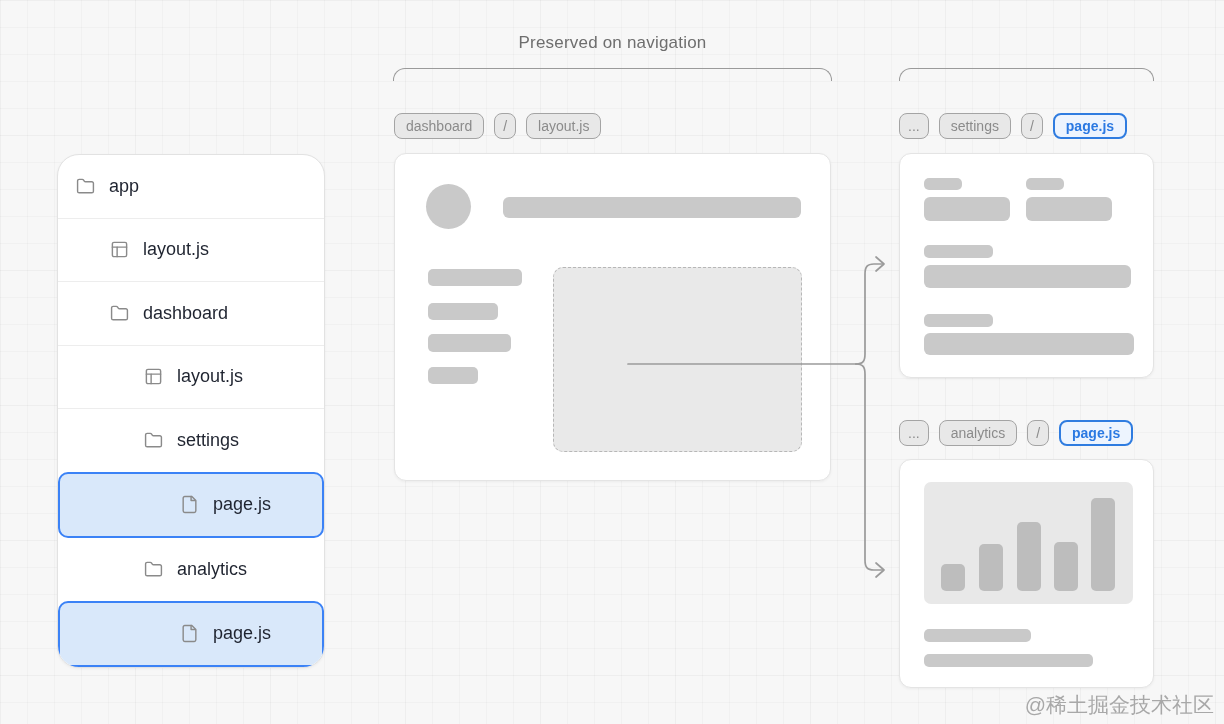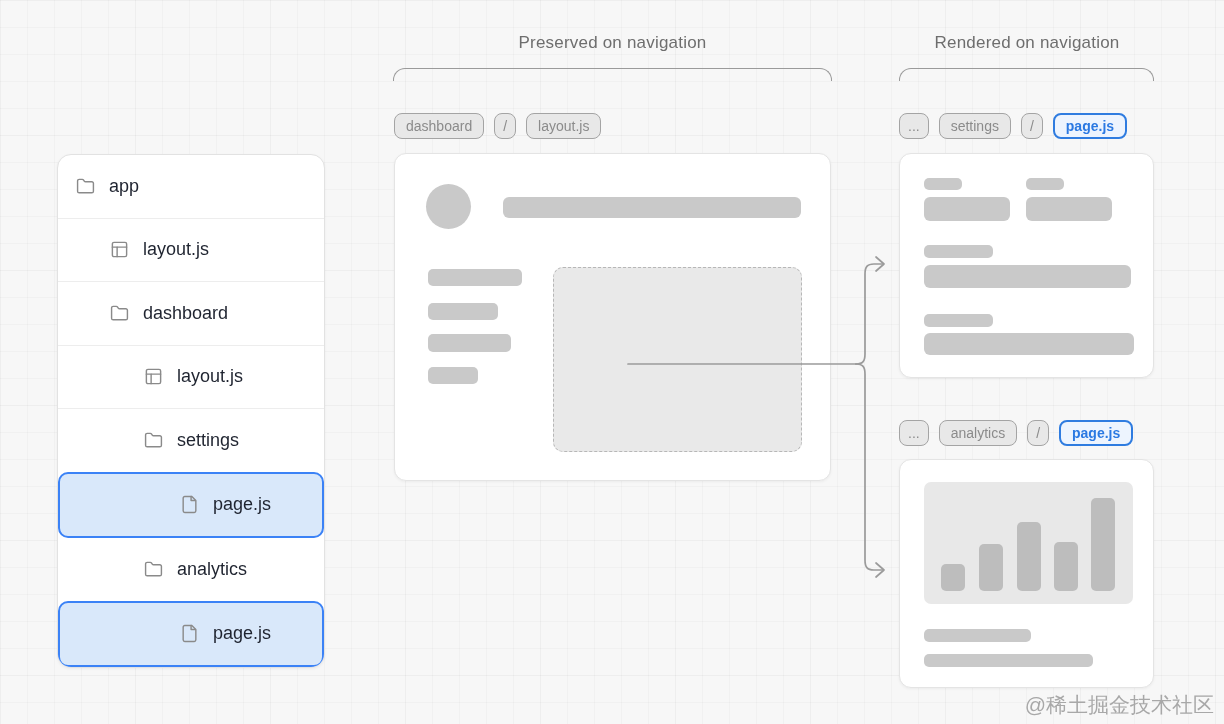--- a/index.html
+++ b/index.html
@@ -42,21 +42,21 @@
     font-size:14px; font-weight:500; color:#8b8b8b; line-height:1;
   }
   .chip.sep{ padding:0 8px; }
   .chip.blue{
     background:#edf4fe; border:2px solid #2f7ce0; color:#2b79e2; font-weight:700;
   }
 
   
   .tree{
     position:absolute; left:57px; top:154px; width:268px; height:514px;
-    background:#fff; border:1px solid #e2e2e2; border-radius:14px;
+    background:#fff; border:1px solid #e2e2e2; border-radius:22px;
     box-shadow:0 1px 3px rgba(0,0,0,.05);
     display:flex; flex-direction:column; overflow:hidden;
   }
   .tree-row{
     flex:1; display:flex; align-items:center; gap:14px;
     border-bottom:1px solid #ededed;
     font-size:18px; font-weight:500; color:#1f2430;
   }
   .tree-row:last-child, .tree-row.no-sep{ border-bottom:none; }
   .tree-row.lvl0{ padding-left:18px; }
@@ -104,21 +104,20 @@
   }
 </style>
 </head>
 <body>
 
 <div class="canvas">
 
   <div class="col-title" style="left:394px; width:437px;">Preserved on navigation</div>
   <div class="bracket" style="left:393px; width:439px;"></div>
 
-  <div class="col-title" style="left:899px; width:256px;">Rendered on navigation</div>
   <div class="bracket" style="left:899px; width:255px;"></div>
 
   <div class="chips" style="left:394px; top:113px;">
     <span class="chip">dashboard</span>
     <span class="chip sep">/</span>
     <span class="chip">layout.js</span>
   </div>
 
   <div class="chips" style="left:899px; top:113px;">
     <span class="chip sep">...</span>

